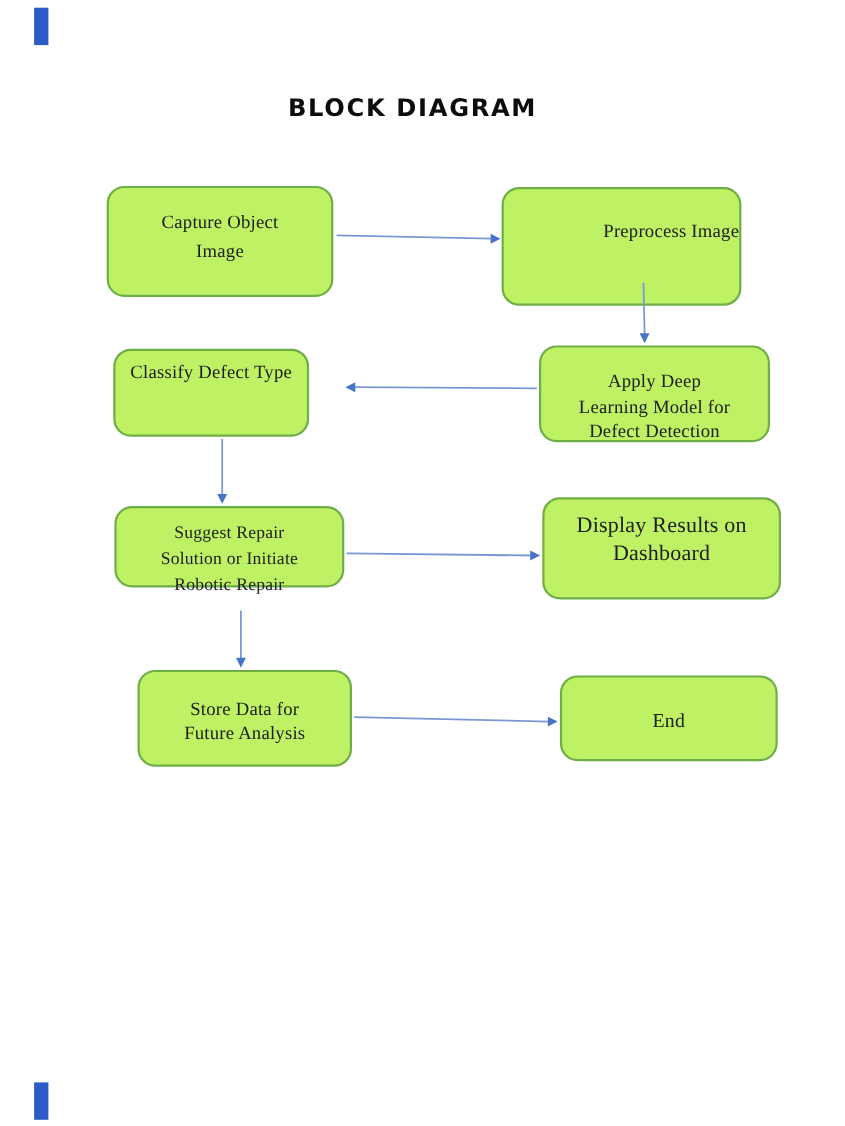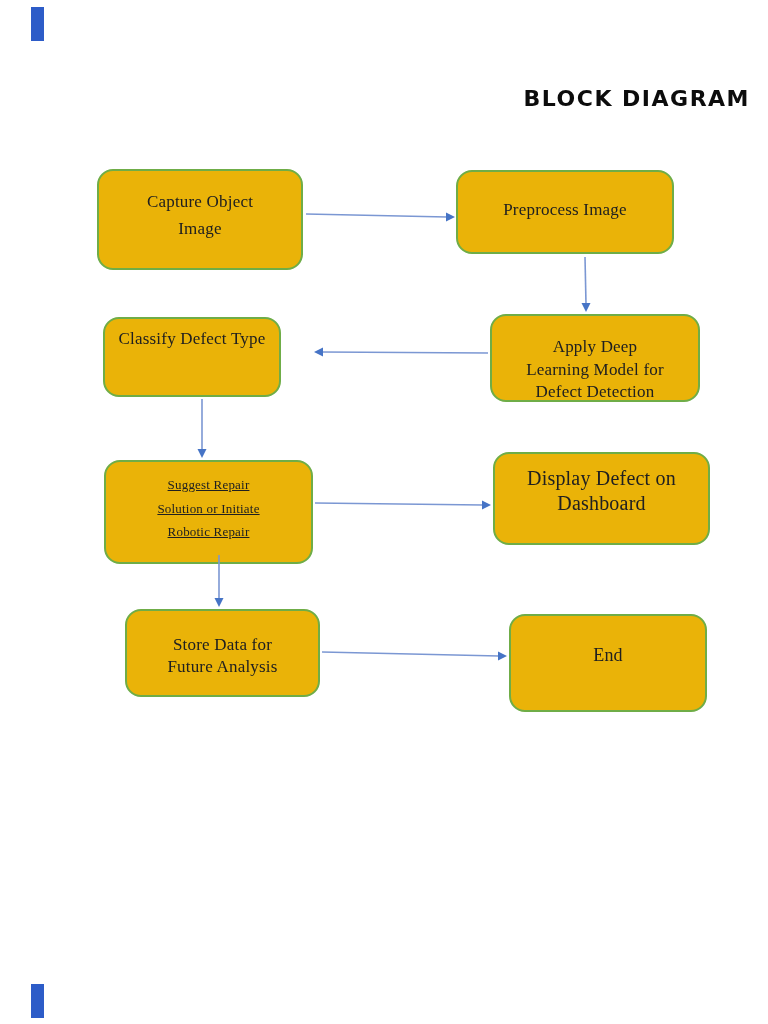--- a/index.html
+++ b/index.html
@@ -8,52 +8,52 @@
     --arrow-head:#4674c6;
     --ink:#202020;
     --title-ink:#0c0c0c;
     --edge-blue:#2d5cc8;
   }
   *{margin:0;padding:0;box-sizing:border-box;}
   html,body{width:768px;height:1024px;}
   body{background:#ffffff;overflow:hidden;position:relative;
        font-family:"Liberation Serif",serif;}
   .page{position:absolute;left:0;top:0;width:768px;height:1024px;background:#fff;}
-  .title{position:absolute;left:0;top:86px;width:750px;text-align:right;
+  .title{position:absolute;left:0;top:86px;width:750px;text-align:center;
          font-family:"DejaVu Sans","Liberation Sans",sans-serif;
          font-weight:800;font-size:22px;letter-spacing:1.5px;color:var(--title-ink);}
-  .node{position:absolute;background:#eab308;border:2px solid var(--green);
+  .node{position:absolute;background:#bef264;border:2px solid var(--green);
         border-radius:16px;text-align:center;color:var(--ink);
         white-space:pre-line;letter-spacing:0.2px;}
   svg.arrows{position:absolute;left:0;top:0;pointer-events:none;}
   .edge-marker{position:absolute;left:31px;width:13px;height:34px;background:var(--edge-blue);}
   .edge-marker.top{top:7px;}
   .edge-marker.bottom{top:984px;}
 </style>
 </head>
 <body>
 
 <div class="page">
   <div class="title">BLOCK DIAGRAM</div>
   <div>
       <div class="node" style="left: 97px; top: 169px; width: 206px; height: 101px; font-size: 17px; padding-top: 17px; line-height: 27px;">Capture Object
 Image</div>
-      <div class="node" style="left: 456px; top: 170px; width: 218px; height: 84px; font-size: 17px; padding-top: 27px; line-height: 22px;">Preprocess Image</div>
+      <div class="node" style="left: 456px; top: 170px; width: 218px; height: 108px; font-size: 17px; padding-top: 27px; line-height: 22px; text-align: right;">Preprocess Image</div>
       <div class="node" style="left: 490px; top: 314px; width: 210px; height: 88px; font-size: 17px; padding-top: 20px; line-height: 22.5px;">Apply Deep
 Learning Model for
 Defect Detection</div>
       <div class="node" style="left: 103px; top: 317px; width: 178px; height: 80px; font-size: 17px; padding-top: 9px; line-height: 22px;">Classify Defect Type</div>
-      <div class="node" style="left: 104px; top: 460px; width: 209px; height: 104px; font-size: 13px; padding-top: 11px; line-height: 23.5px; text-decoration: underline;">Suggest Repair
+      <div class="node" style="left: 104px; top: 460px; width: 209px; height: 74px; font-size: 16px; padding-top: 11px; line-height: 23.5px;">Suggest Repair
 Solution or Initiate
 Robotic Repair</div>
-      <div class="node" style="left: 493px; top: 452px; width: 217px; height: 93px; font-size: 20px; padding-top: 12px; line-height: 25px;">Display Defect on
+      <div class="node" style="left: 493px; top: 452px; width: 217px; height: 93px; font-size: 20px; padding-top: 12px; line-height: 25px;">Display Results on
 Dashboard</div>
       <div class="node" style="left: 125px; top: 609px; width: 195px; height: 88px; font-size: 17px; padding-top: 23px; line-height: 21.5px;">Store Data for
 Future Analysis</div>
-      <div class="node" style="left: 509px; top: 614px; width: 198px; height: 98px; font-size: 18px; padding-top: 28px; line-height: 22px;">End</div>
+      <div class="node" style="left: 509px; top: 614px; width: 198px; height: 78px; font-size: 18px; padding-top: 28px; line-height: 22px;">End</div>
     </div>
   <svg class="arrows" width="768" height="1024" viewBox="0 0 768 1024">
       <g>
         <line x1="306" y1="214" x2="447" y2="217" stroke="#7b97d3" stroke-width="1.6"></line>
         <polygon points="455,217 446,212.5 446,221.5" fill="#4674c6"></polygon>
       </g>
       <g>
         <line x1="585" y1="257" x2="586" y2="304" stroke="#7b97d3" stroke-width="1.6"></line>
         <polygon points="586,312 581.5,303 590.5,303" fill="#4674c6"></polygon>
       </g>

